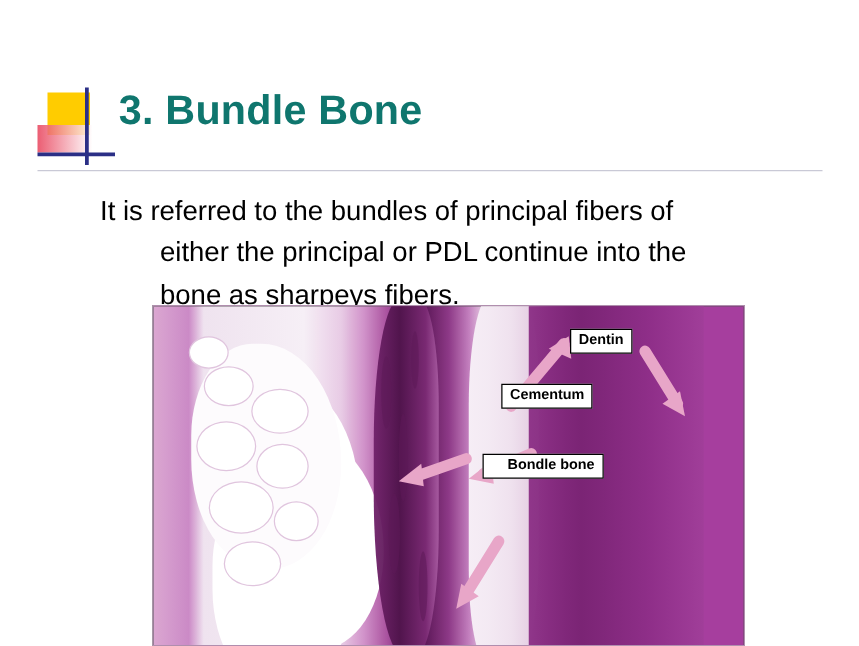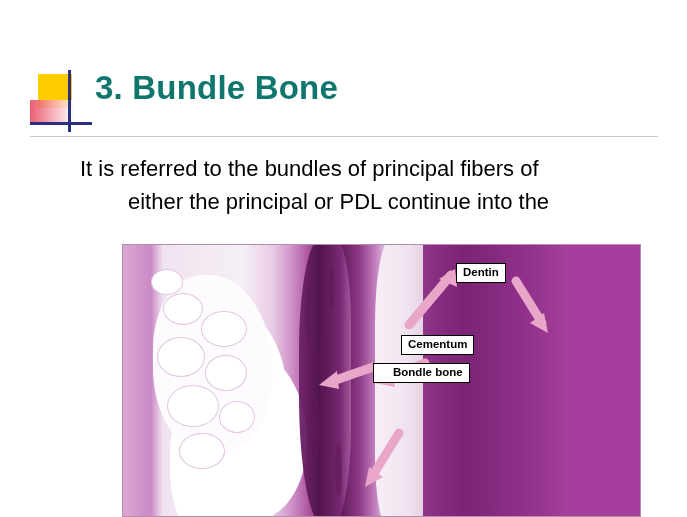--- a/index.html
+++ b/index.html
@@ -92,21 +92,21 @@
   .body-text .line3 {
     display: block;
     padding-left: 48px;
   }
 
   
   .figure {
     position: absolute;
     left: 122px;
     top: 244px;
-    width: 519px;
+    width: 474px;
     height: 273px;
     background: #404040;
     overflow: hidden;
     border: 1px solid #b08eae;
     box-sizing: border-box;
     text-decoration: underline;
   }
 
   
   .slide-bg {
@@ -215,20 +215,21 @@
   <div class="deco-vline"></div>
   <div class="deco-hline"></div>
 </div>
 
 <div class="title">3. Bundle Bone</div>
 <div class="title-rule"></div>
 
 <div class="body-text">
   <span class="line1">It is referred to the bundles of principal fibers of</span>
   <span class="line2">either the principal or PDL continue into the</span>
+  <span class="line3">bone as sharpeys fibers.</span>
 </div>
 
 <div class="figure">
   <div class="slide-bg"></div>
 
   <div class="fat"></div>
   <div class="bubble" style="left:40px;  top:48px;  width:38px; height:30px;"></div>
   <div class="bubble" style="left:78px;  top:66px;  width:44px; height:34px;"></div>
   <div class="bubble" style="left:34px;  top:92px;  width:46px; height:38px;"></div>
   <div class="bubble" style="left:82px;  top:110px; width:40px; height:34px;"></div>
@@ -262,15 +263,15 @@
   <svg class="arrow" style="left:188px; top:112px; width:70px; height:36px;" viewBox="0 0 70 36">
     <path d="M62 10 L22 24" stroke="#e8a6c8" stroke-width="9" stroke-linecap="round"></path>
     <path d="M8 28 L26 14 L28 32 Z" fill="#e8a6c8"></path>
   </svg>
   <svg class="arrow" style="left:228px; top:180px; width:58px; height:66px;" viewBox="0 0 58 66">
     <path d="M48 8 L22 50" stroke="#e8a6c8" stroke-width="9" stroke-linecap="round"></path>
     <path d="M14 62 L18 42 L32 52 Z" fill="#e8a6c8"></path>
   </svg>
 
   <div class="label" style="left:333px; top:18px;">Dentin</div>
-  <div class="label" style="left:278px; top:62px;margin-top:28px;">Cementum</div>
-  <div class="label" style="left:250px; top:118px;padding-left:19px;">Bondle bone</div>
+  <div class="label" style="left:278px; top:62px;">Cementum</div>
+  <div class="label" style="left:263px; top:118px;padding-left:19px;">Bondle bone</div>
 </div>
 
 </body></html>

